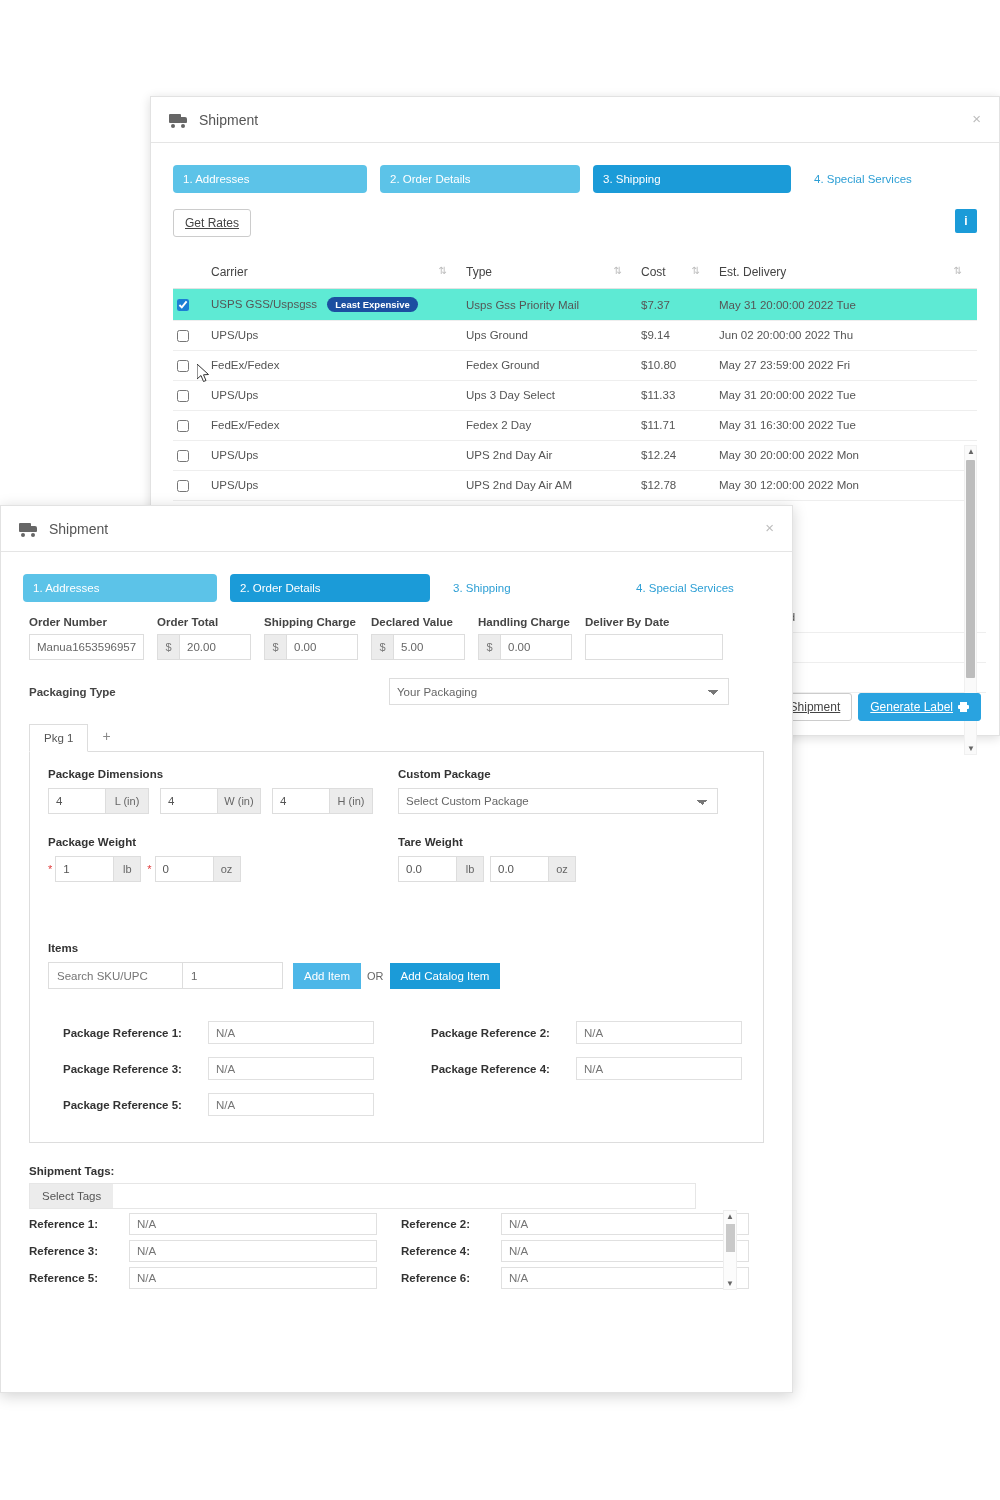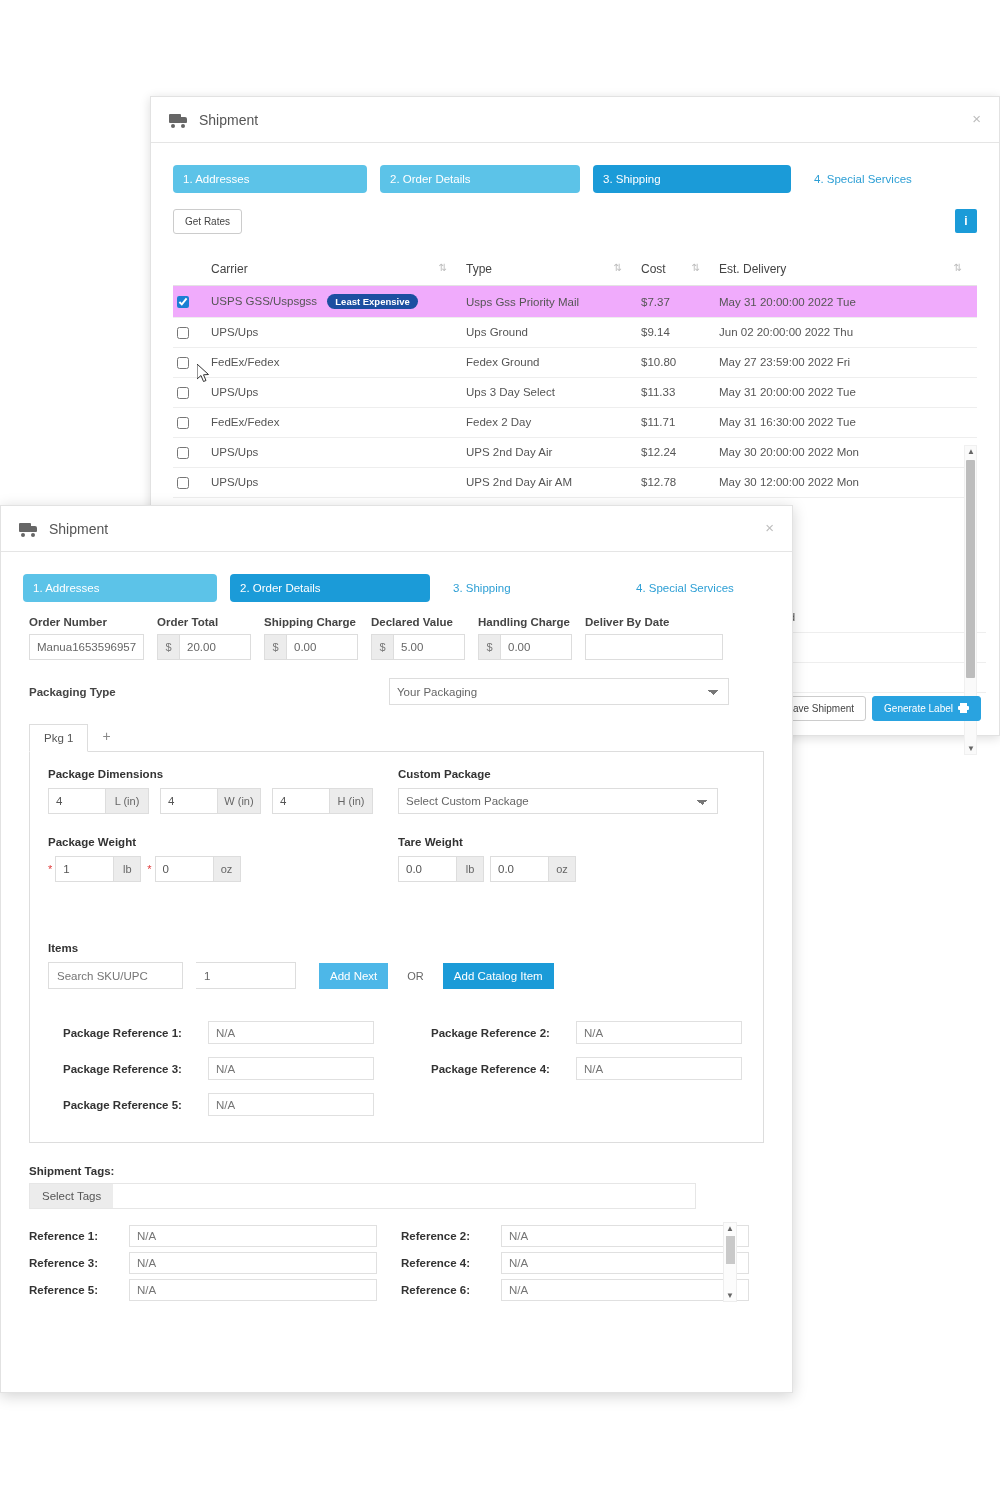--- a/index.html
+++ b/index.html
@@ -38,40 +38,40 @@
     height:28px; line-height:28px; border-radius:4px; padding:0 10px;
     font-size:11.5px; color:#fff; margin-right:13px; white-space:nowrap;
   }
   .step.done { background:#5cc3e8; }
   .step.active { background:#1b9bd8; }
   .step.todo { background:transparent; color:#2d9fd5; }
   .sb1 { width:194px; } .sb2 { width:200px; } .sb3 { width:198px; }
 
   .rates-area { padding:16px 22px 0 22px; position:relative; }
   .btn {
-    font-size:10px; padding:6px 11px; border:1px solid #ccc; background:#fff;
-    color:#444; border-radius:3px; cursor:pointer; font-family:inherit;
+    font-size:12px; padding:6px 11px; border:1px solid #ccc; background:#fff;
+    color:#444; border-radius:3px; cursor:pointer; font-family:inherit;text-decoration:underline;
   }
   .btn-primary { background:#29a3e0; border-color:#29a3e0; color:#fff; }
   .btn-info-sq {
     position:absolute; right:22px; top:16px; width:22px; height:24px;
     background:#1b9bd8; color:#fff; border:none; border-radius:2px;
     font-weight:bold; font-size:12px; cursor:pointer; font-family:inherit;
   }
 
   .rates-table { width:100%; border-collapse:collapse; margin-top:22px; }
   .rates-table th {
     text-align:left; font-size:12px; font-weight:normal; color:#444;
     padding:6px 4px 9px 4px; border-bottom:1px solid #e3e3e3;
   }
   .rates-table td {
     font-size:11.5px; color:#555; padding:8px 4px;
     border-bottom:1px solid #eee;
   }
-  .rates-table tr.selected td { background:#f0abfc; }
+  .rates-table tr.selected td { background:#5eead4; }
   .col-chk { width:34px; }
   .col-carrier { width:255px; }
   .col-type { width:175px; }
   .col-cost { width:78px; }
   .sort-ic { float:right; color:#bbb; font-size:10px; letter-spacing:-1px; margin-right:12px; }
   input[type=checkbox].cb {
     width:12px; height:12px; margin:0; vertical-align:middle;
     accent-color:#1b7fd4;
   }
   .badge-least {
@@ -144,38 +144,38 @@
   .dims { display:flex; gap:11px; }
   .dim-grp { display:flex; }
   .dim-grp .val { width:57px; height:26px; border:1px solid #ddd; border-right:none; font-size:11.5px; color:#555; padding:0 7px; font-family:inherit; outline:none; }
   .dim-grp .unit { width:44px; height:26px; background:#ececec; border:1px solid #ddd; font-size:11px; color:#666; display:flex; align-items:center; justify-content:center; }
 
   .req-star { color:#e03b3b; font-size:11px; margin-right:3px; line-height:26px; }
   .wt-grp { display:flex; align-items:center; }
   .wt-grp .val { width:58px; height:26px; border:1px solid #ddd; border-right:none; font-size:11.5px; color:#555; padding:0 7px; font-family:inherit; outline:none; }
   .wt-grp .unit { width:28px; height:26px; background:#ececec; border:1px solid #ddd; font-size:11px; color:#666; display:flex; align-items:center; justify-content:center; }
 
-  .items-row { display:flex; align-items:center; gap:13px; margin-top:7px; }
+  .items-row { display:flex; align-items:center; gap:0; margin-top:7px; }
   .items-row .sku { width:135px; height:27px; border:1px solid #ddd; font-size:11.5px; color:#666; padding:0 8px; font-family:inherit; outline:none; }
   .items-row .qty { width:100px; height:27px; border:1px solid #ddd; border-left:none; font-size:11.5px; color:#666; padding:0 8px; font-family:inherit; outline:none; }
   .btn-add-item { background:#4db7e8; border:none; color:#fff; font-size:11.5px; padding:7px 11px; margin-left:10px; cursor:pointer; font-family:inherit; }
   .or-txt { font-size:11px; font-weight:normal; color:#666; margin:0 6px; }
   .btn-add-cat { background:#1b9bd8; border:none; color:#fff; font-size:11.5px; padding:7px 11px; cursor:pointer; font-family:inherit; }
 
   .pref-grid { margin-top:32px; }
   .pref-line { display:flex; align-items:center; margin-bottom:6px;margin-top:13px; }
   .pref-lbl { width:160px; font-size:11.5px; font-weight:bold; color:#333; padding-left:15px; }
   .pref-inp { width:166px; height:23px; border:1px solid #e0e0e0; font-size:11.5px; color:#aaa; padding:0 7px; font-family:inherit; outline:none; }
   .pref-gap { width:42px; }
 
   .tags-label { font-size:11.5px; font-weight:bold; color:#333; margin-top:22px; margin-bottom:6px; }
   .tags-box { display:flex; height:26px; border:1px solid #e6e6e6; width:667px; }
   .tags-btn { background:#ececec; font-size:11.5px; color:#555; padding:0 12px; display:flex; align-items:center; cursor:pointer; }
 
-  .ref-grid { margin-top:16px; position:relative; }
+  .ref-grid { margin-top:4px; position:relative; }
   .ref-line { display:flex; align-items:center; margin-bottom:5px; }
   .ref-lbl { width:100px; font-size:11.5px; font-weight:bold; color:#333; }
   .ref-inp { width:248px; height:22px; border:1px solid #e0e0e0; font-size:11.5px; color:#aaa; padding:0 7px; font-family:inherit; outline:none; }
   .ref-gap { width:24px; }
   .ref-scroll { position:absolute; right:27px; top:-3px; width:14px; height:80px; border:1px solid #eee; background:#fcfcfc; }
   .ref-thumb { position:absolute; left:2px; top:13px; width:9px; height:28px; background:#c9c9c9; }
 
   .front-footer {
     position:absolute; left:0; right:0; bottom:0; height:70px;
     display:flex; align-items:center; padding:0 28px;
@@ -445,21 +445,21 @@
             </div>
           </div>
         </div>
       </div>
 
       <div style="margin-top:60px">
         <div class="sec-label">Items</div>
         <div class="items-row">
           <input class="sku" placeholder="Search SKU/UPC" style="">
           <input class="qty" value="1" style="">
-          <button class="btn-add-item">Add Next</button>
+          <button class="btn-add-item">Add Item</button>
           <span class="or-txt">OR</span>
           <button class="btn-add-cat">Add Catalog Item</button>
         </div>
       </div>
 
       <div class="pref-grid">
         <div class="pref-line">
           <span class="pref-lbl">Package Reference 1:</span>
           <input class="pref-inp" placeholder="N/A" style="">
           <span class="pref-gap"></span>

